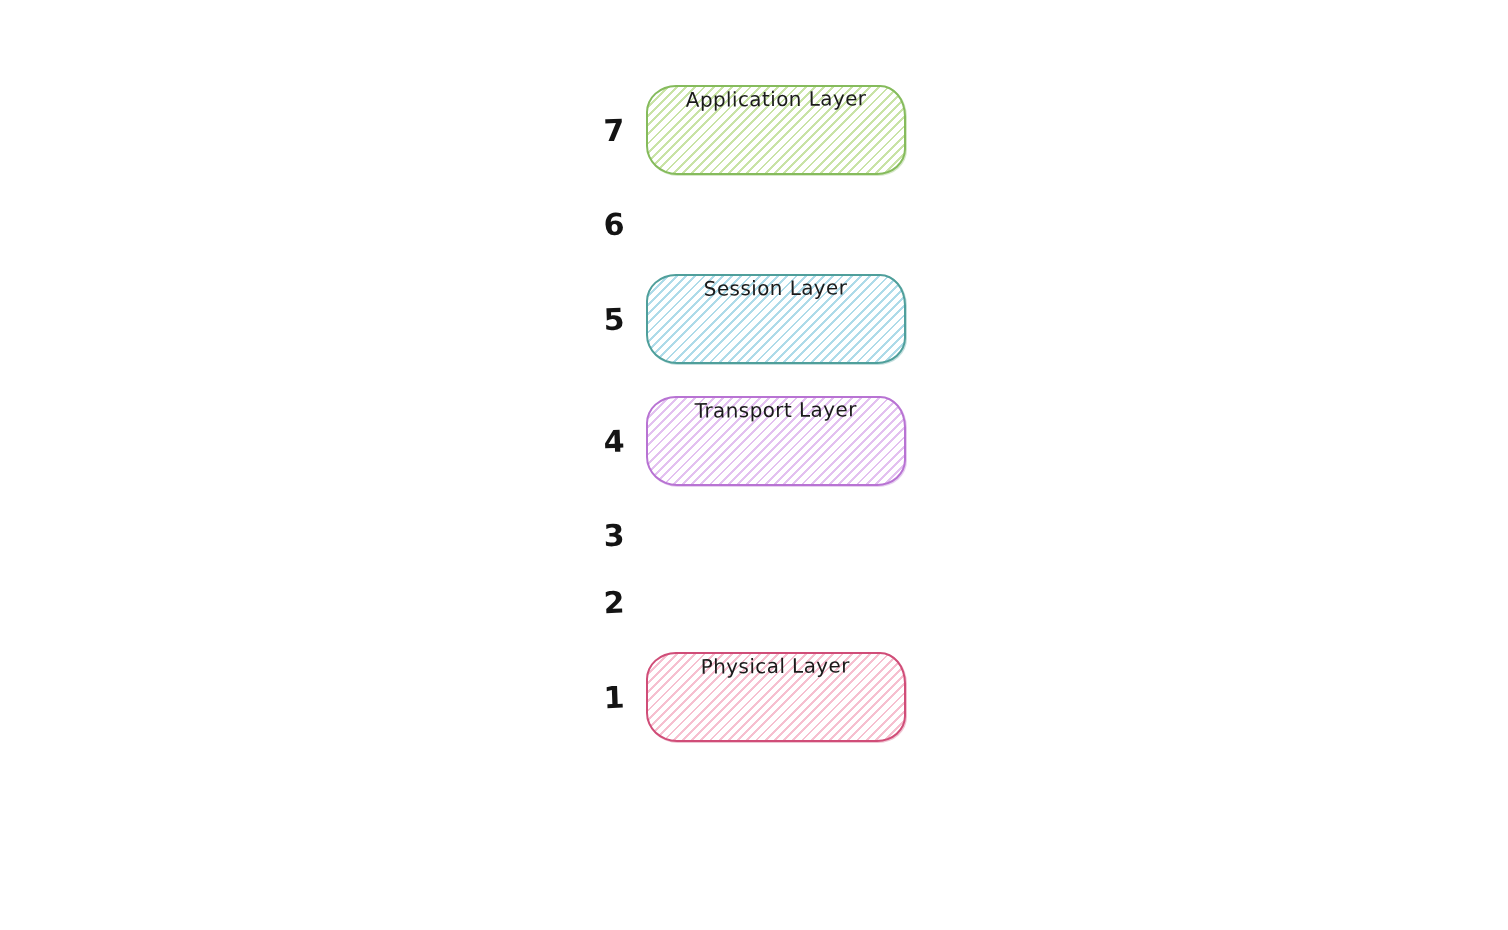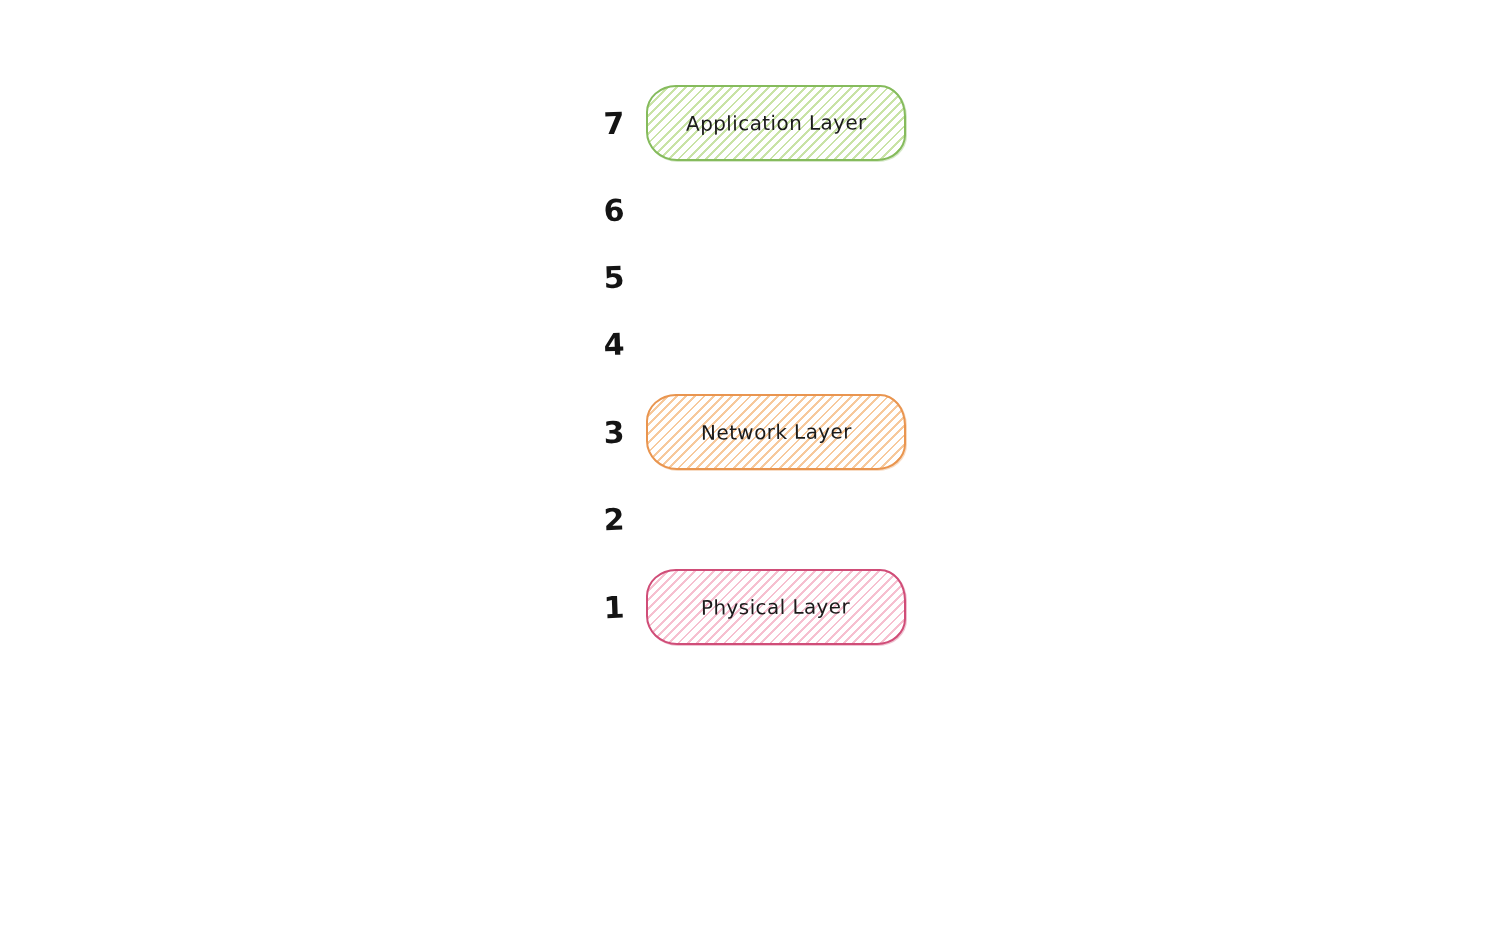--- a/index.html
+++ b/index.html
@@ -34,27 +34,26 @@
     text-align: center;
     font-size: 30px;
     font-weight: 600;
     color: #141414;
     
     transform: rotate(-2deg);
   }
   .layer-box {
     position: relative;
     width: 260px;
-    height: 76px;
+    height: 90px;
     box-sizing: border-box;
     border: 2px solid var(--border);
     
     border-radius: 30px 26px 29px 31px / 27px 31px 26px 29px;
     display: flex;
-    align-items: center;
     justify-content: center;
     background-color: #ffffff;
     background-image: repeating-linear-gradient(
       135deg,
       var(--hatch) 0px,
       var(--hatch) 2px,
       rgba(255,255,255,0) 2px,
       rgba(255,255,255,0) 6.5px
     );
     box-shadow: 1px 1px 0 0 var(--border-soft);
@@ -79,31 +78,34 @@
       <span class="layer-label">Application Layer</span>
     </div>
   </div>
 
   <div class="layer-row">
     <div class="layer-num">6</div>
   </div>
 
   <div class="layer-row">
     <div class="layer-num">5</div>
+    <div class="layer-box" style="--border: #4f9f9b; --border-soft: #4f9f9b55; --hatch: #aedbe9;">
+      <span class="layer-label">Session Layer</span>
+    </div>
   </div>
 
   <div class="layer-row">
     <div class="layer-num">4</div>
+    <div class="layer-box" style="--border: #b873d3; --border-soft: #b873d355; --hatch: #e3c1f0;">
+      <span class="layer-label">Transport Layer</span>
+    </div>
   </div>
 
   <div class="layer-row">
     <div class="layer-num">3</div>
-    <div class="layer-box" style="--border: #e9954f; --border-soft: #e9954f55; --hatch: #f7c99c;">
-      <span class="layer-label">Network Layer</span>
-    </div>
   </div>
 
   <div class="layer-row">
     <div class="layer-num">2</div>
   </div>
 
   <div class="layer-row">
     <div class="layer-num">1</div>
     <div class="layer-box" style="--border: #d04d78; --border-soft: #d04d7855; --hatch: #f6c0d0;">
       <span class="layer-label">Physical Layer</span>

